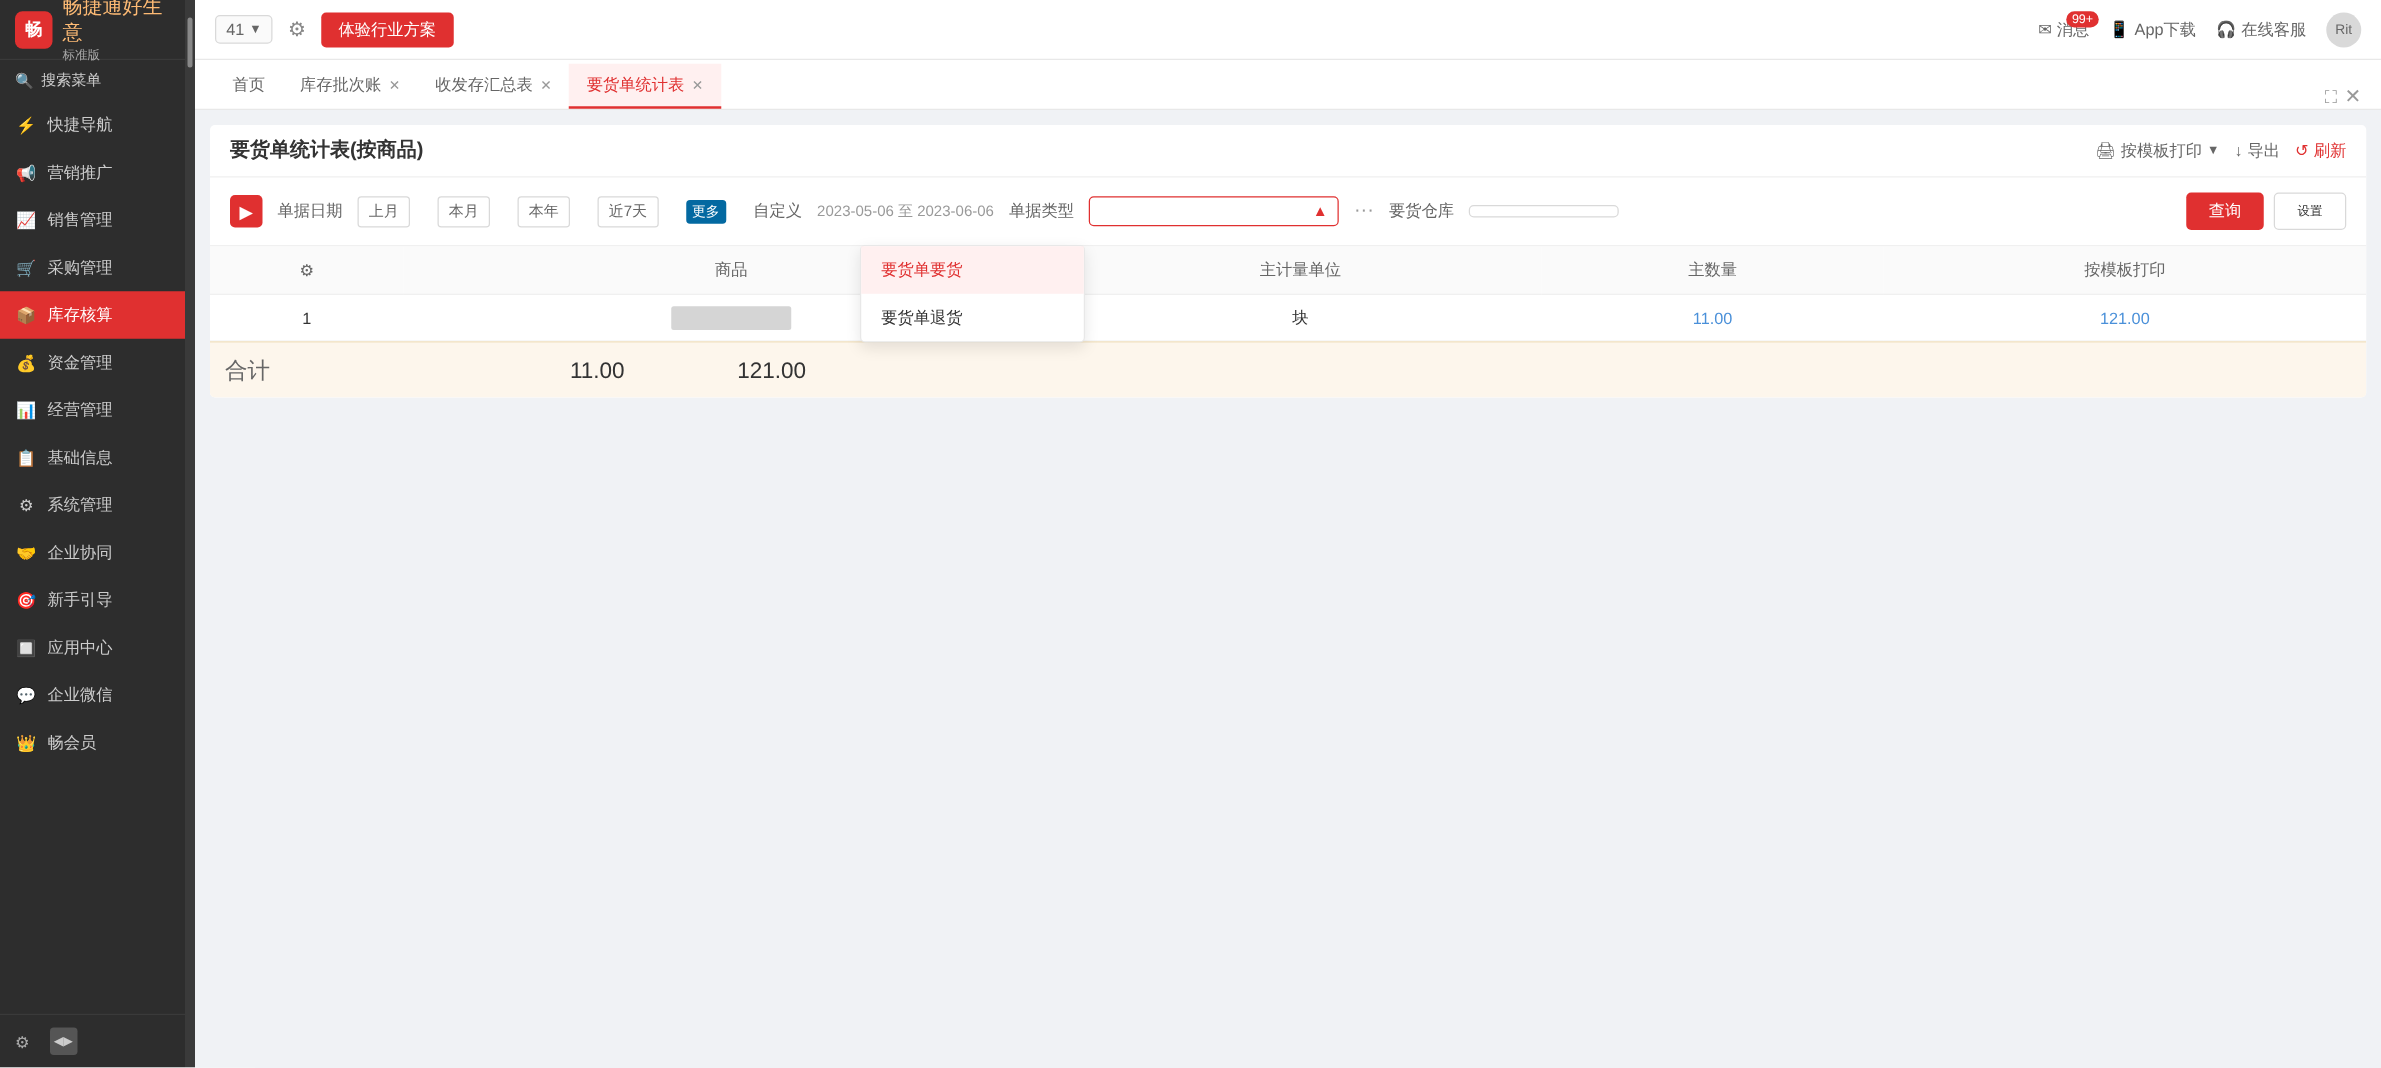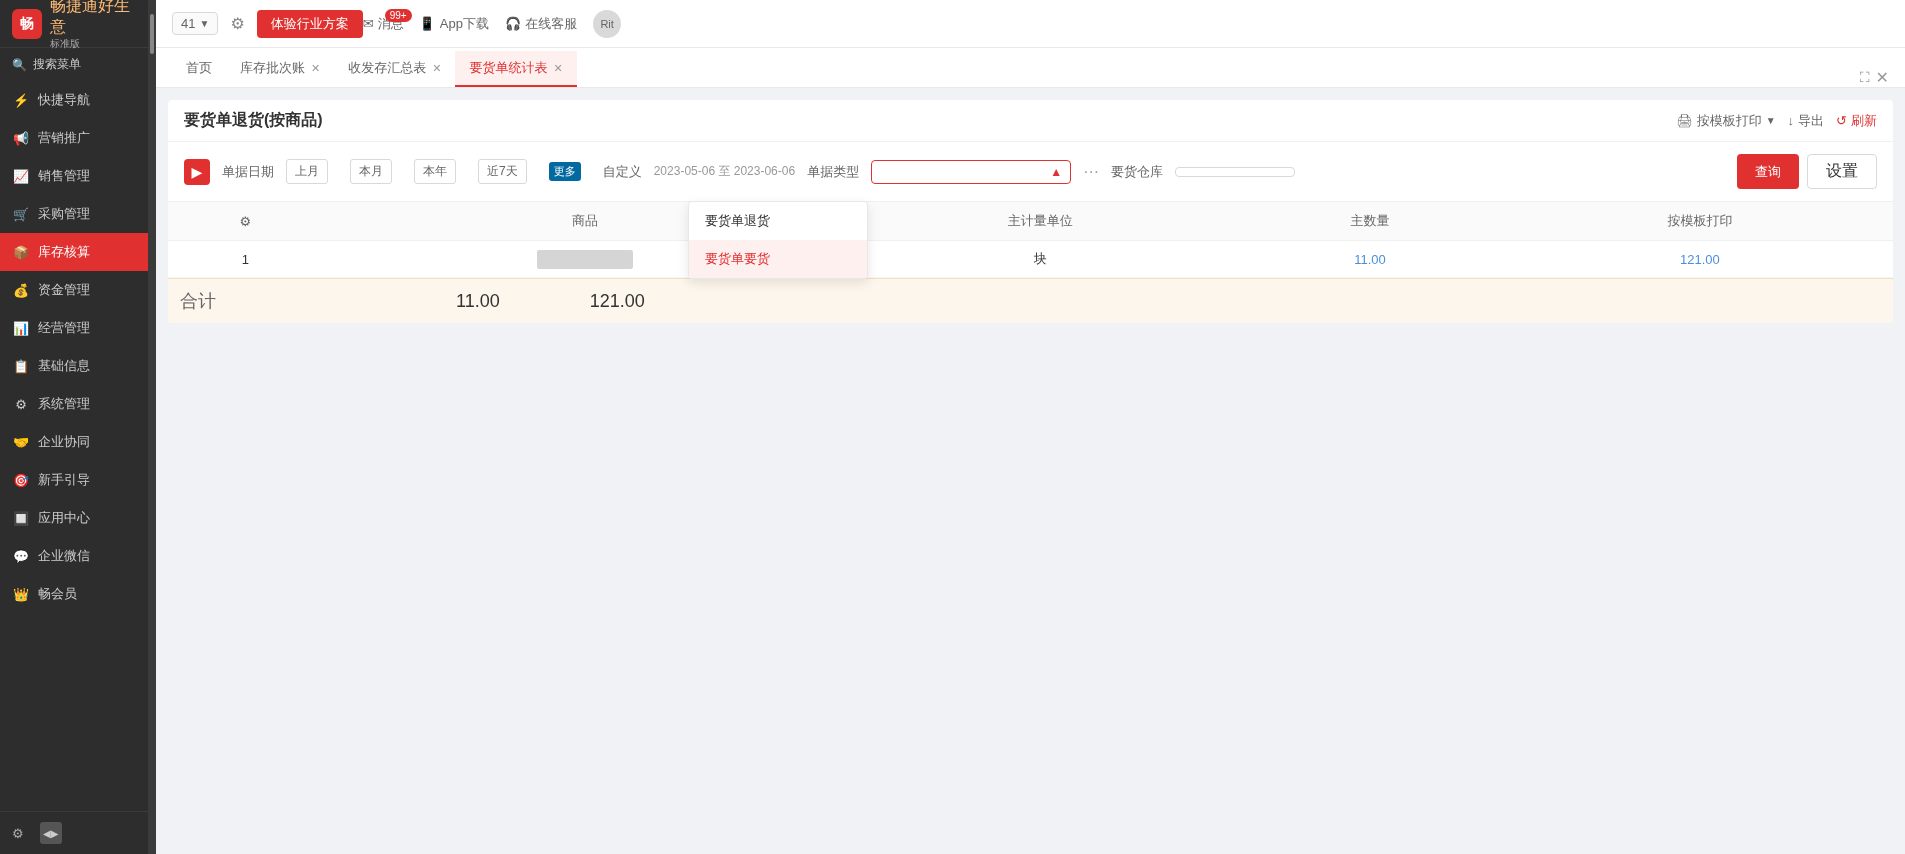--- a/index.html
+++ b/index.html
@@ -110,20 +110,21 @@
     }
 
     
     .top-header {
       height: 48px;
       background: #ffffff;
       display: flex;
       align-items: center;
       padding: 0 16px;
       border-bottom: 1px solid #e8e8e8;
+      justify-content: space-between;
       flex-shrink: 0;
     }
     .header-left {
       display: flex;
       align-items: center;
       gap: 12px;
     }
     .store-selector {
       display: flex;
       align-items: center;
@@ -347,21 +348,21 @@
       cursor: pointer;
       font-size: 13px;
     }
     .set-btn {
       background: white;
       color: #333;
       border: 1px solid #d9d9d9;
       padding: 6px 18px;
       border-radius: 4px;
       cursor: pointer;
-      font-size: 16px;
+      font-size: 10px;
     }
 
     
     .dropdown-menu {
       position: absolute;
       top: 100%;
       left: 520px;
       background: white;
       border: 1px solid #e8e8e8;
       border-radius: 4px;
@@ -561,21 +562,21 @@
     <div style="margin-left:auto; display:flex; align-items:center; gap:6px;">
       <span style="color:#999; cursor:pointer; font-size:14px;">⛶</span>
       <span style="color:#999; cursor:pointer; font-size:16px;">✕</span>
     </div>
   </div>
 
   <div class="page-content">
     <div class="page-card">
 
       <div class="page-title-bar">
-        <div class="page-title">要货单退货(按商品)</div>
+        <div class="page-title">要货单统计表(按商品)</div>
         <div class="page-actions">
           <div class="action-btn">
             <span>🖨</span>
             <span>按模板打印</span>
             <span style="font-size:10px;">▼</span>
           </div>
           <div class="action-btn">
             <span>↓</span>
             <span>导出</span>
           </div>
@@ -613,22 +614,22 @@
 
         <span class="warehouse-label">要货仓库</span>
         <div class="warehouse-select"></div>
 
         <div style="margin-left:auto; display:flex; gap:8px;">
           <button class="query-btn">查询</button>
           <button class="set-btn">设置</button>
         </div>
 
         <div class="dropdown-menu">
+          <div class="dropdown-item selected">要货单要货</div>
           <div class="dropdown-item">要货单退货</div>
-          <div class="dropdown-item selected">要货单要货</div>
         </div>
       </div>
 
       <div class="table-container">
         <table>
           <thead>
             <tr>
               <th>
                 <span>⚙</span>
               </th>

